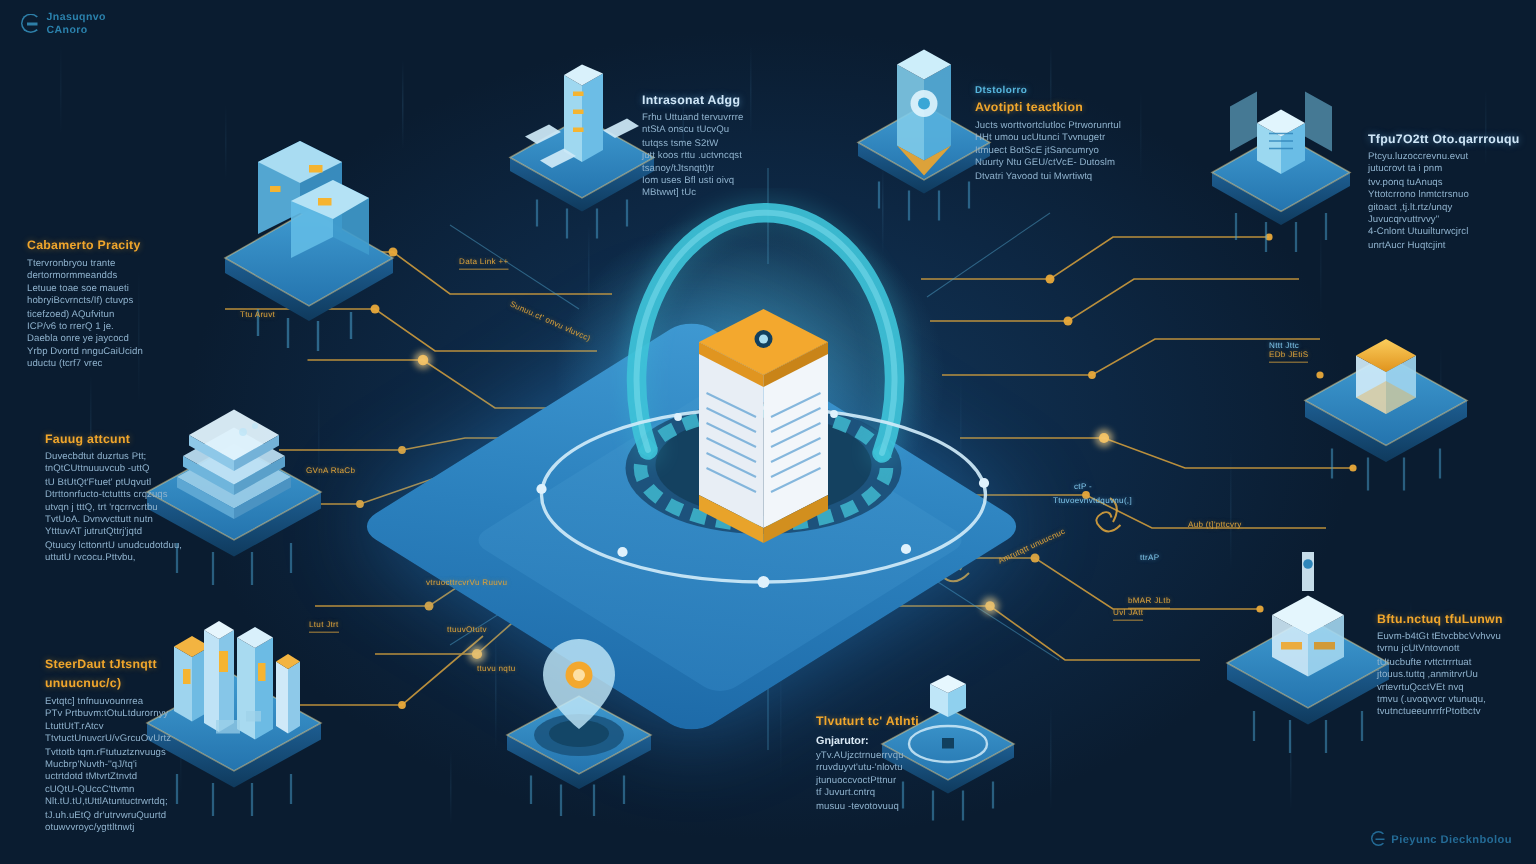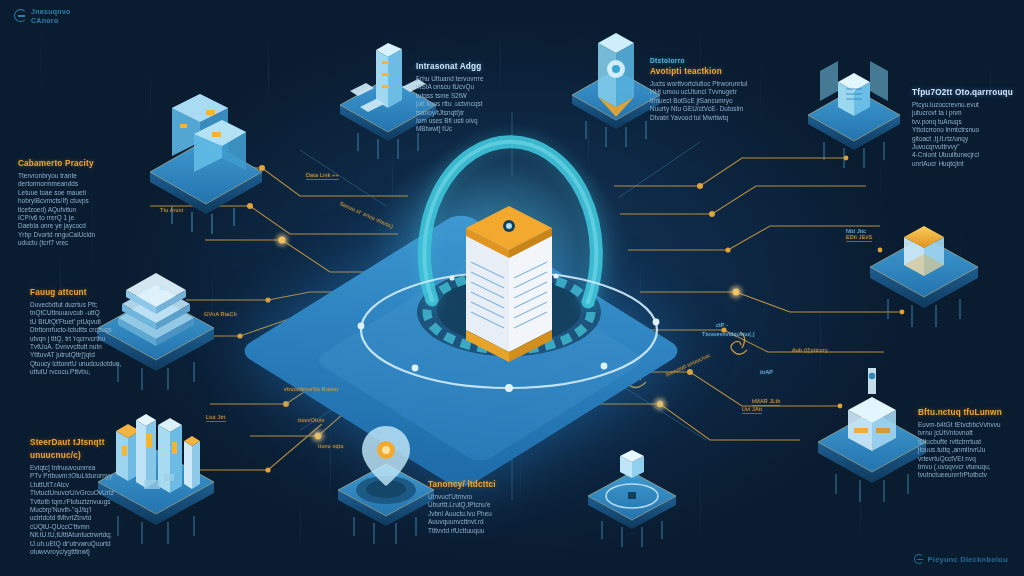--- a/index.html
+++ b/index.html
@@ -510,21 +510,21 @@
         <div>Letuue toae soe maueti</div>
         <div>hobryiBcvrncts/If) ctuvps</div>
         <div>ticefzoed) AQufvitun</div>
         <div>ICP/v6 to rrerQ 1 je.</div>
         <div>Daebla onre ye jaycocd</div>
         <div>Yrbp Dvortd nnguCaiUcidn</div>
         <div>uductu (tcrf7 vrec</div>
       </div>
   </div>
 
-  <div class="block" style="left:416px; top:62px; width:120px;">
+  <div class="block" style="left:428px; top:62px; width:120px;">
     <div class="h-light">Intrasonat Adgg</div>
     <div class="body">
         <div>Frhu Uttuand  tervuvrrre</div>
         <div>ntStA onscu tUcvQu</div>
         <div>tutqss  tsme  S2tW</div>
         <div>jutt  koos  rttu  .uctvncqst</div>
         <div>tsanoy/tJtsnqtt)tr</div>
         <div>Iom uses   Bfl usti oivq</div>
         <div>MBtwwt] tUc</div>
       </div>
@@ -563,31 +563,32 @@
         <div>Euvm-b4tGt  tEtvcbbcVvhvvu</div>
         <div>tvrnu  jcUtVntovnott</div>
         <div>tUtucbufte  rvttctrrrtuat</div>
         <div>jtouus.tuttq  ,anmitrvrUu</div>
         <div>vrtevrtuQcctVEt nvq</div>
         <div>tmvu  (.uvoqvvcr  vtunuqu,</div>
         <div>tvutnctueeunrrfrPtotbctv</div>
       </div>
   </div>
 
-
-  <div class="block" style="left:428px; top:480px; width:104px;">
-    <div class="h-orange">Tanoncy/  ltdcttci</div>
-    <div class="body">
-        <div>Utnvuct'Utmvro</div>
-        <div>Uburttt.LrutQ,tPtcnu'e</div>
-        <div>Jvbnl  Auuctu.lvu Pheu</div>
-        <div>Auuvquunvcttnvt.rd</div>
-        <div>Ttltvvtd  rfUcttuuquu</div>
-      </div>
-  </div>
+  <div class="block" style="left:544px; top:476px; width:110px;">
+    <div class="h-orange">Tlvuturt  tc'  Atlnti</div>
+    <div class="sub-white">Gnjarutor:</div>
+    <div class="body">
+        <div>yTv.AUjzctrnuerrvqu</div>
+        <div>rruvduyvt'utu-'nlovtu</div>
+        <div>jtunuoccvoctPttnur</div>
+        <div>tf Juvurt.cntrq</div>
+        <div>musuu  -tevotovuuq</div>
+      </div>
+  </div>
+
 
   <div class="block" style="left:30px; top:438px; width:116px;">
     <div class="h-orange">SteerDaut  tJtsnqtt</div>
     <div class="h-orange">unuucnuc/c)</div>
     <div class="body">
         <div>Evtqtc]  tnfnuuvounrrea</div>
         <div>PTv  Prtbuvm:tOtuLtdurornyy</div>
         <div>LtuttUtT.rAtcv</div>
         <div>TtvtuctUnuvcrU/vGrcuOvUrtz</div>
         <div>Tvttotb  tqm.rFtutuztznvuugs</div>

